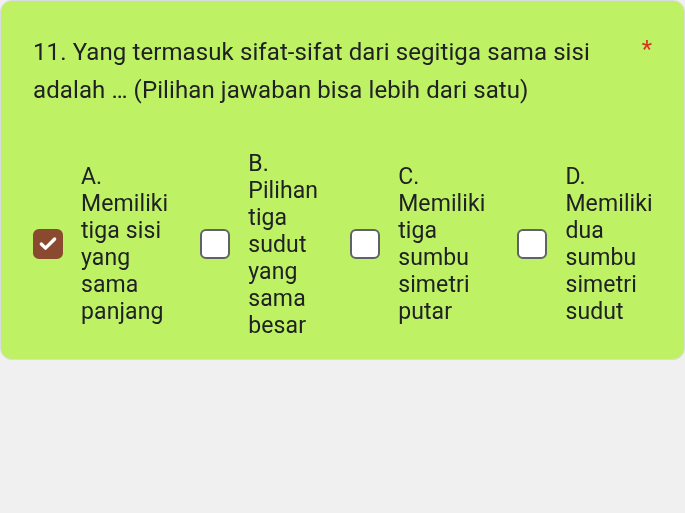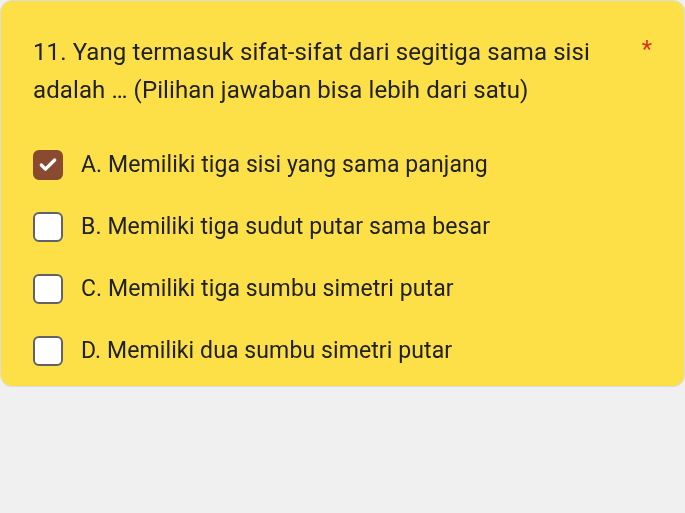--- a/index.html
+++ b/index.html
@@ -8,21 +8,21 @@
       box-sizing: border-box;
     }
     body {
       font-family: 'Roboto', Arial, sans-serif;
       background: #f0f0f0;
       width: 685px;
       height: 513px;
       overflow: hidden;
     }
     .card {
-      background: #fde047;
+      background: #bef264;
       border-radius: 12px;
       margin: 0 auto;
       width: 685px;
       padding: 32px 32px 20px 32px;
       border: 1px solid #dadce0;
     }
     .question-header {
       display: flex;
       align-items: flex-start;
       gap: 16px;
@@ -36,21 +36,21 @@
       letter-spacing: 0.1px;
     }
     .required-mark {
       color: #d93025;
       font-size: 24px;
       line-height: 1.2;
       margin-top: 2px;
     }
     .options {
       display: flex;
-      flex-direction: column;
+      flex-direction: row;
       gap: 32px;
     }
     .option {
       display: flex;
       align-items: center;
       gap: 18px;
       cursor: pointer;
     }
     .checkbox {
       width: 30px;
@@ -93,27 +93,27 @@
       <div class="checkbox checked">
         <svg class="checkmark" viewBox="0 0 24 24" fill="none" stroke="#fff" stroke-width="4" stroke-linecap="round" stroke-linejoin="round">
           <polyline points="4 12 9 17 20 6"></polyline>
         </svg>
       </div>
       <span class="option-label">A. Memiliki tiga sisi yang sama panjang</span>
     </div>
 
     <div class="option">
       <div class="checkbox unchecked"></div>
-      <span class="option-label">B. Memiliki tiga sudut putar sama besar</span>
+      <span class="option-label">B. Pilihan tiga sudut yang sama besar</span>
     </div>
 
     <div class="option">
       <div class="checkbox unchecked"></div>
       <span class="option-label">C. Memiliki tiga sumbu simetri putar</span>
     </div>
 
     <div class="option">
       <div class="checkbox unchecked"></div>
-      <span class="option-label">D. Memiliki dua sumbu simetri putar</span>
+      <span class="option-label">D. Memiliki dua sumbu simetri sudut</span>
     </div>
 
   </div>
 </div>
 
 </body></html>

